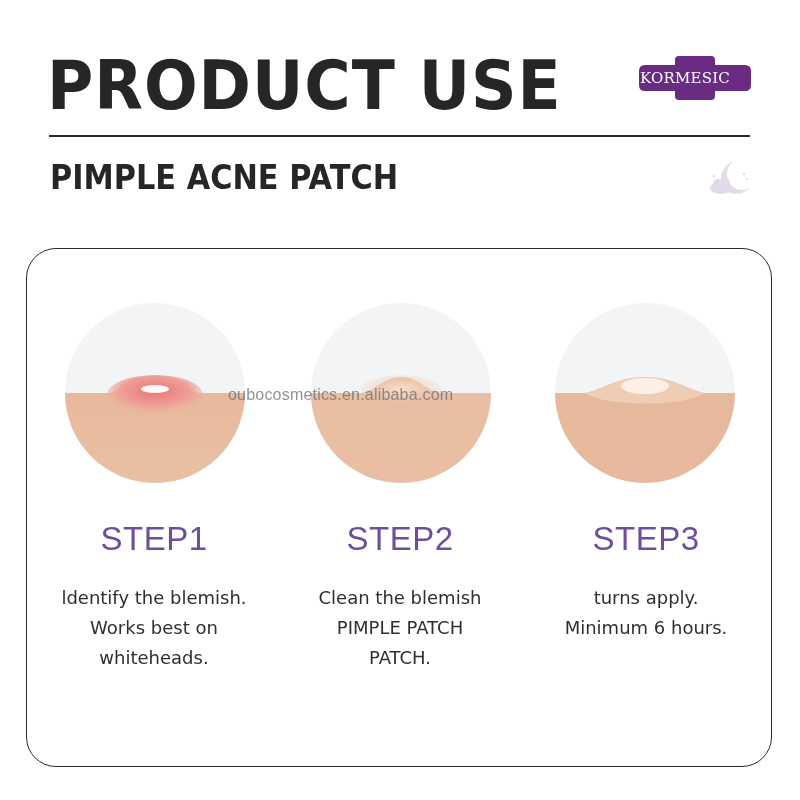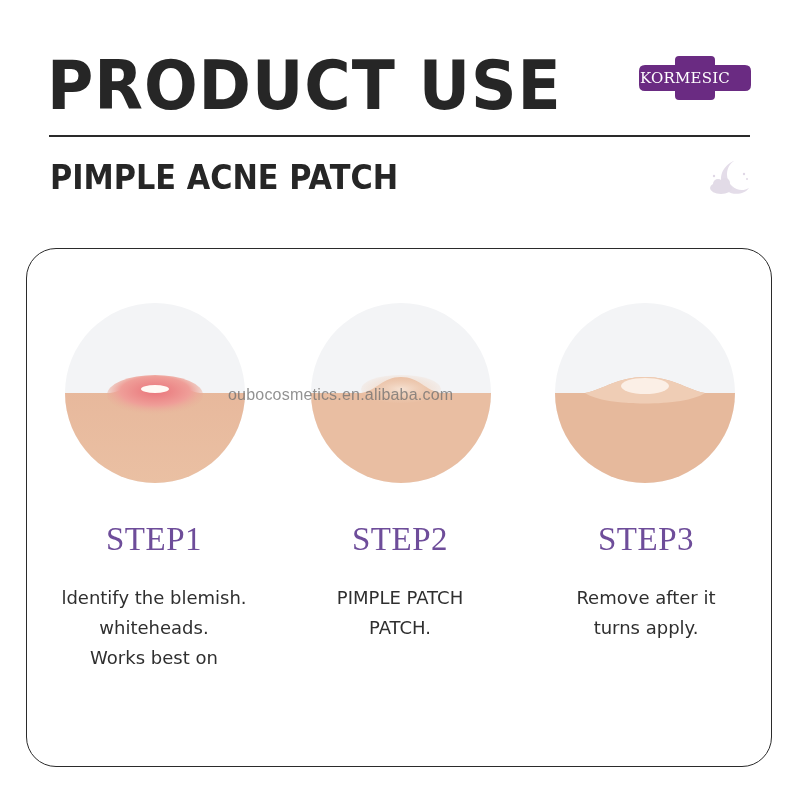--- a/index.html
+++ b/index.html
@@ -37,21 +37,21 @@
       border: 1.5px solid #2b2b2b; border-radius: 30px; box-sizing: border-box; background: #fff;
     }
     .step { position: absolute; top: 0; width: 246px; text-align: center; }
     .circle {
       position: absolute; width: 180px; height: 180px; border-radius: 50%; overflow: hidden;
       top: 54px;
     }
     .circle svg { display: block; }
     .step-title {
       position: absolute; top: 270px; width: 100%; left: 0; text-align: center;
-      font-family: Liberation Serif, serif; font-size: 33px; line-height: 40px; color: #6e4d9a;
+      font-family: Liberation Sans, sans-serif; font-size: 33px; line-height: 40px; color: #6e4d9a;
       letter-spacing: 0.5px;
     }
     .step-desc {
       position: absolute; top: 334px; left: 0; width: 100%; text-align: center;
       font-family: "DejaVu Sans", sans-serif; font-size: 18px; line-height: 30px; color: #2f2f2f;
     }
     .step-desc span { display: block; white-space: nowrap; }
     .watermark {
       position: absolute; left: 228px; top: 386px; font-family: "Liberation Sans", sans-serif;
       font-size: 16px; color: rgba(110,110,110,0.75); white-space: nowrap; letter-spacing: 0.2px;
@@ -101,56 +101,57 @@
         </defs>
         <rect width="180" height="180" fill="#f3f4f6"></rect>
         <path d="M0 90 L45 90 C62 88 70 74 90 74 C110 74 118 88 135 90 L180 90 L180 180 L0 180 Z" fill="url(#sk1)"></path>
         <ellipse cx="90" cy="92" rx="48" ry="20" fill="url(#red1)"></ellipse>
         <ellipse cx="90" cy="86" rx="14" ry="4" fill="#fffaf5"></ellipse>
       </svg>
     </div>
     <div class="step-title">STEP1</div>
     <div class="step-desc">
       <span>ldentify the blemish.</span>
+      <span>Works best on</span>
       <span>whiteheads.</span>
-      <span>Works best on</span>
     </div>
   </div>
 
   <div class="step" style="left:250px;">
     <div class="circle" style="left:34px;">
       <svg width="180" height="180" viewBox="0 0 180 180">
         <defs>
           <radialGradient id="bump2" cx="0.5" cy="0.5" r="0.6">
             <stop offset="0" stop-color="#f6e2d3"></stop>
             <stop offset="1" stop-color="#ebc2a6" stop-opacity="0"></stop>
           </radialGradient>
         </defs>
         <rect width="180" height="180" fill="#f3f4f6"></rect>
         <path d="M0 90 L50 90 C65 88 72 74 90 74 C108 74 115 88 130 90 L180 90 L180 180 L0 180 Z" fill="#e9bea2"></path>
         <ellipse cx="90" cy="86" rx="40" ry="14" fill="url(#bump2)"></ellipse>
       </svg>
     </div>
     <div class="step-title">STEP2</div>
     <div class="step-desc">
+      <span>Clean the blemish</span>
       <span>PIMPLE PATCH</span>
       <span>PATCH.</span>
     </div>
   </div>
 
   <div class="step" style="left:496px;">
     <div class="circle" style="left:32px;">
       <svg width="180" height="180" viewBox="0 0 180 180">
         <rect width="180" height="180" fill="#f3f4f6"></rect>
         <path d="M0 90 L30 90 C50 86 62 74 90 74 C118 74 130 86 150 90 L180 90 L180 180 L0 180 Z" fill="#e6b99c"></path>
         <path d="M30 90 C50 86 62 74 90 74 C118 74 130 86 150 90 C130 104 50 104 30 90 Z" fill="#efcdb5"></path>
         <ellipse cx="90" cy="83" rx="24" ry="8" fill="#fbefe6"></ellipse>
       </svg>
     </div>
     <div class="step-title">STEP3</div>
     <div class="step-desc">
-      <span>Remove after it</span>
       <span>turns apply.</span>
+      <span>Minimum 6 hours.</span>
     </div>
   </div>
 </div>
 
 <div class="watermark">oubocosmetics.en.alibaba.com</div>
 
 </body></html>

